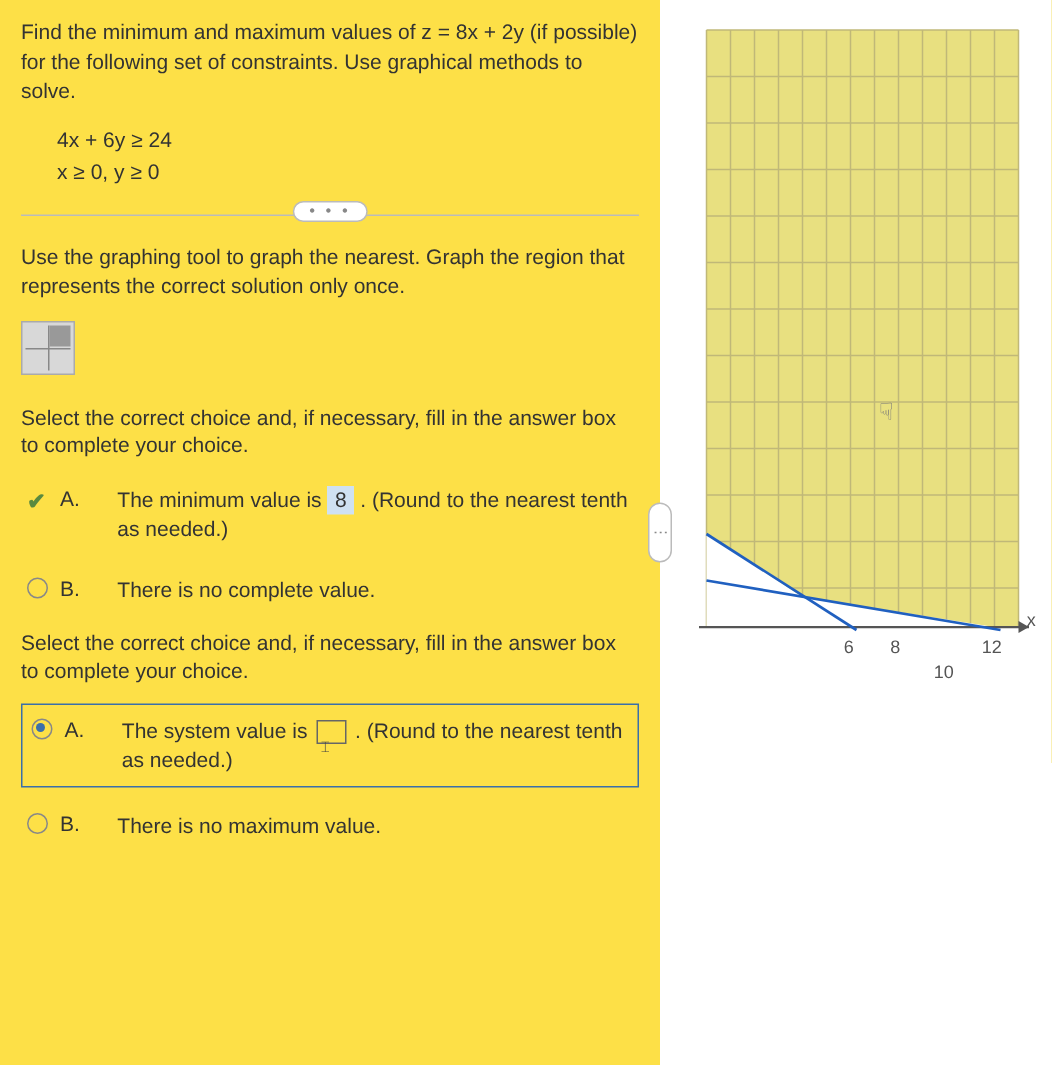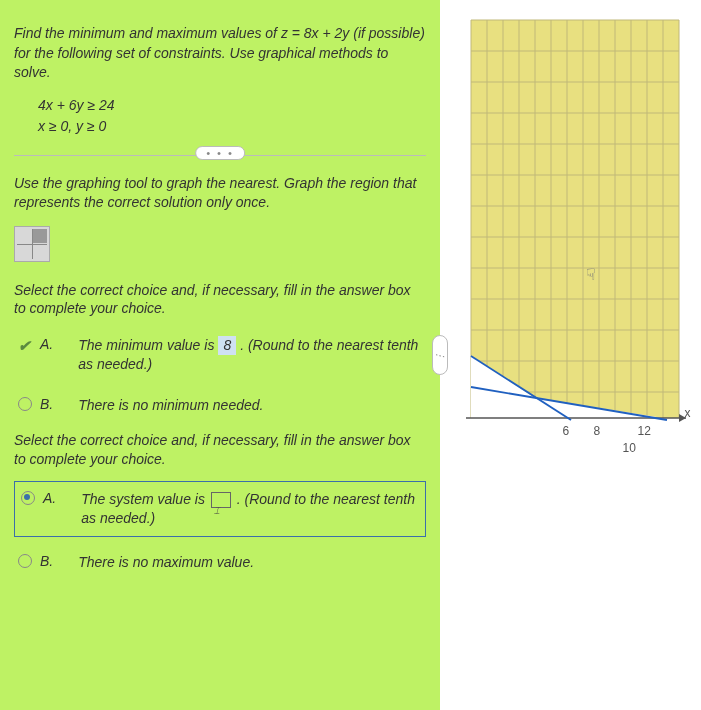--- a/index.html
+++ b/index.html
@@ -11,24 +11,23 @@
       font-family: Arial, sans-serif;
       font-size: 14px;
       color: #333;
       display: flex;
       width: 701px;
       height: 710px;
       background: #f5f5f5;
     }
     .left-panel {
       width: 440px;
-      padding: 24px 14px;
-      background: #bef264;
-      position: relative;
-      font-style: italic;
+      padding: 12px 14px;
+      background: #fde047;
+      position: relative;
     }
     .right-panel {
       flex: 1;
       padding: 20px 10px;
       display: flex;
       align-items: flex-start;
       justify-content: center;
       background: #fff;
     }
     .problem-text {
@@ -237,21 +236,21 @@
     <span class="checkmark">✔</span>
     <span class="choice-letter">A.</span>
     <span class="choice-text">
       <span>The minimum value is </span><span class="answer-filled">8</span><span> . (Round to the nearest tenth as needed.)</span>
     </span>
   </div>
 
   <div class="choice-row">
     <span class="radio"></span>
     <span class="choice-letter">B.</span>
-    <span class="choice-text">There is no minimum needed.</span>
+    <span class="choice-text">There is no complete value.</span>
   </div>
 
   <div class="choice-prompt">Select the correct choice and, if necessary, fill in the answer box to complete your choice.</div>
 
   <div class="choice-row selected-box">
     <span class="radio checked"></span>
     <span class="choice-letter">A.</span>
     <span class="choice-text">
       <span>The system value is </span><span class="answer-box"><span class="cursor-mark">⌶</span></span> <span>. (Round to the nearest tenth as needed.)</span>
     </span>
@@ -310,16 +309,16 @@
 
       <line x1="0" y1="336" x2="100" y2="400" stroke="#2060c0" stroke-width="1.8"></line>
       <line x1="0" y1="367" x2="196" y2="400" stroke="#2060c0" stroke-width="1.8"></line>
 
       <text x="115" y="260" font-size="16" fill="#777">☟</text>
     </svg>
 
     <span class="axis-label" style="left:102px; top:404px;">6</span>
     <span class="axis-label" style="left:133px; top:404px;">8</span>
     <span class="axis-label" style="left:162px; top:421px;">10</span>
-    <span class="axis-label" style="left:177px; top:404px;text-align:right;">12</span>
+    <span class="axis-label" style="left:194px; top:404px;text-align:right;">12</span>
     <span class="axis-label" style="left:224px; top:386px;">x</span>
   </div>
 </div>
 
 </body></html>

